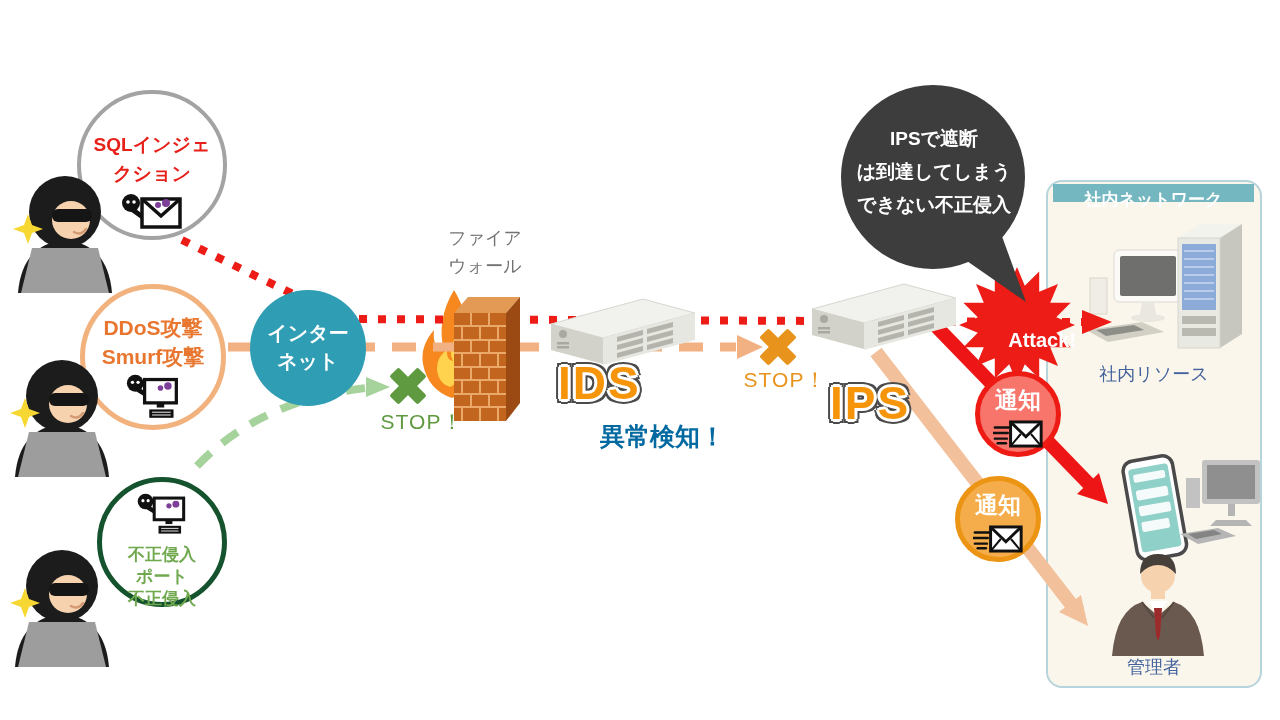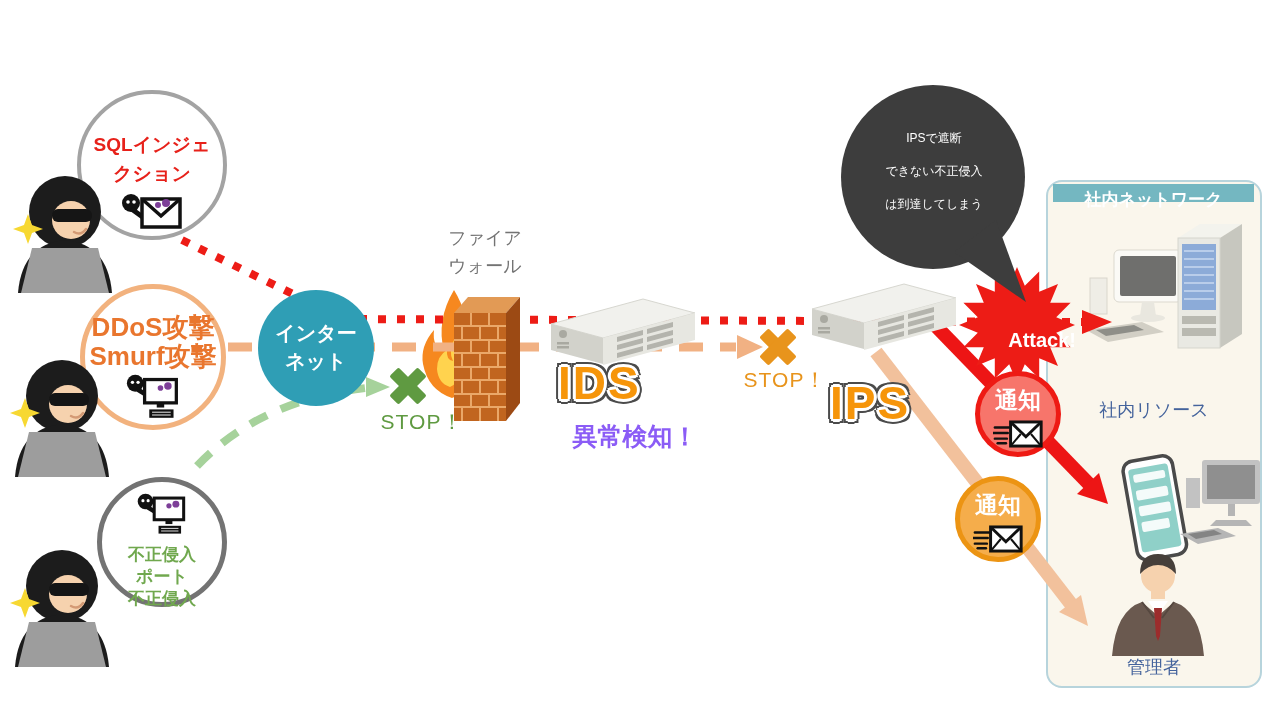--- a/index.html
+++ b/index.html
@@ -19,21 +19,21 @@
 
   .stop-lbl { position:absolute; font-weight:normal; font-size:21px; letter-spacing:1px; text-align:center; }
 
   .device-label { position:absolute; font-weight:900; font-size:46px; color:#f6950a;
     letter-spacing:2px; 
     text-shadow: 3px 0 0 #fff,-3px 0 0 #fff,0 3px 0 #fff,0 -3px 0 #fff,
                  2px 2px 0 #fff,-2px -2px 0 #fff,2px -2px 0 #fff,-2px 2px 0 #fff,
                  5px 0 0 #4b4b4b,-5px 0 0 #4b4b4b,0 5px 0 #4b4b4b,0 -5px 0 #4b4b4b,
                  4px 4px 0 #4b4b4b,-4px -4px 0 #4b4b4b,4px -4px 0 #4b4b4b,-4px 4px 0 #4b4b4b; }
 
-  .bubble-text { position:absolute; color:#fff; font-weight:normal; font-size:12px;
+  .bubble-text { position:absolute; color:#fff; font-weight:bold; font-size:19px;
                  line-height:33px; text-align:center; z-index:6; }
 
   .notify { position:absolute; width:86px; height:86px; border-radius:50%; box-sizing:border-box;
             text-align:center; z-index:4; }
   .notify .nlbl { color:#fff; font-weight:bold; font-size:23px; margin-top:9px; }
   .notify svg { margin:2px auto 0; }
 
   .panel { position:absolute; left:1046px; top:180px; width:216px; height:508px;
            background:#faf6ec; border:2px solid #b7d4dc; border-radius:16px; z-index:1; box-sizing:border-box; }
   .panel-header { position:absolute; left:5px; top:2px; width:201px; height:18px; background:#74b7c1;
@@ -71,21 +71,21 @@
         <line x1="14" y1="49" x2="44" y2="49"></line>
           <line x1="14" y1="57" x2="44" y2="57"></line>
         <line x1="14" y1="65" x2="44" y2="65"></line>
           <line x1="14" y1="73" x2="44" y2="73"></line>
         <line x1="14" y1="81" x2="44" y2="81"></line>
       </g>
       <rect x="12" y="98" width="34" height="8" fill="#b9b9b1"></rect>
       <rect x="12" y="110" width="34" height="8" fill="#b9b9b1"></rect>
     </svg>
 
-    <div class="blue-label" style="top:180px;margin-top:36px;">社内リソース</div>
+    <div class="blue-label" style="top:180px;">社内リソース</div>
 
     <svg class="abs" style="left:66px; top:270px;" width="80" height="115" viewBox="0 0 80 115">
       <g transform="rotate(-10 40 57)">
         <rect x="16" y="6" width="50" height="100" rx="10" fill="#fff" stroke="#4a4a4a" stroke-width="3.5"></rect>
         <rect x="21" y="14" width="40" height="84" rx="3" fill="#8fd0c8"></rect>
         <rect x="25" y="20" width="32" height="8" rx="2" fill="#fff" opacity="0.9"></rect>
         <rect x="25" y="36" width="32" height="10" rx="2" fill="#fff" opacity="0.9"></rect>
         <rect x="25" y="52" width="32" height="10" rx="2" fill="#fff" opacity="0.9"></rect>
         <rect x="25" y="68" width="28" height="10" rx="2" fill="#fff" opacity="0.9"></rect>
       </g>
@@ -144,42 +144,42 @@
         <circle cx="14" cy="12" r="1.8" fill="#fff"></circle>
       <path d="M13,20 L24,28" stroke="#111" stroke-width="5" stroke-linecap="round"></path>
       <rect x="22" y="9" width="38" height="28" fill="#fff" stroke="#111" stroke-width="3.5"></rect>
       <path d="M22,9 L41,26 L60,9" fill="none" stroke="#111" stroke-width="3.5"></path>
       <circle cx="38" cy="15" r="3" fill="#7d3f98"></circle>
         <circle cx="46" cy="13" r="4" fill="#7d3f98"></circle>
     </svg>
   </div>
 
   <div class="atk-circle z3" style="left:80px; top:284px; width:146px; height:146px; border:5px solid #f2b27e;">
-    <div class="lbl" style="margin-top:24px; font-size:26px; color:#e9762e;">
+    <div class="lbl" style="margin-top:24px; font-size:21px; color:#e9762e;">
       <div>DDoS攻撃</div>
       <div>Smurf攻撃</div>
     </div>
     <svg style="margin:2px auto 0;" width="58" height="56" viewBox="0 0 60 60">
       <circle cx="11" cy="11" r="9" fill="#111"></circle>
       <circle cx="8" cy="10" r="1.8" fill="#fff"></circle>
         <circle cx="14" cy="10" r="1.8" fill="#fff"></circle>
       <path d="M14,18 L24,24" stroke="#111" stroke-width="5" stroke-linecap="round"></path>
       <rect x="21" y="7" width="34" height="25" fill="#fff" stroke="#111" stroke-width="3.5"></rect>
       <circle cx="38" cy="16" r="3" fill="#7d3f98"></circle>
         <circle cx="46" cy="14" r="4" fill="#7d3f98"></circle>
       <rect x="34" y="32" width="8" height="5" fill="#111"></rect>
       <rect x="26" y="39" width="26" height="9" fill="#111"></rect>
       <g stroke="#fff" stroke-width="1">
           <line x1="29" y1="42" x2="49" y2="42"></line>
           <line x1="29" y1="45" x2="49" y2="45"></line>
         </g>
     </svg>
   </div>
 
-  <div class="atk-circle z3" style="left:97px; top:477px; width:130px; height:130px; border:5px solid #737373;">
+  <div class="atk-circle z3" style="left:97px; top:477px; width:130px; height:130px; border:5px solid #14532d;">
     <svg style="margin:10px auto 0;" width="54" height="52" viewBox="0 0 60 60">
       <circle cx="11" cy="11" r="9" fill="#111"></circle>
       <circle cx="8" cy="10" r="1.8" fill="#fff"></circle>
         <circle cx="14" cy="10" r="1.8" fill="#fff"></circle>
       <path d="M14,18 L24,24" stroke="#111" stroke-width="5" stroke-linecap="round"></path>
       <rect x="21" y="7" width="34" height="25" fill="#fff" stroke="#111" stroke-width="3.5"></rect>
       <circle cx="38" cy="16" r="3" fill="#7d3f98"></circle>
         <circle cx="46" cy="14" r="4" fill="#7d3f98"></circle>
       <rect x="34" y="32" width="8" height="5" fill="#111"></rect>
       <rect x="26" y="39" width="26" height="9" fill="#111"></rect>
@@ -216,21 +216,21 @@
   <svg class="abs z3" style="left:5px; top:542px;" width="115" height="125" viewBox="0 0 115 125">
     <circle cx="57" cy="44" r="36" fill="#1c1c1c"></circle>
     <path d="M10,125 Q14,76 57,72 Q100,76 104,125 Z" fill="#1c1c1c"></path>
     <circle cx="63" cy="52" r="19" fill="#f6d2ae"></circle>
     <rect x="44" y="41" width="40" height="13" rx="6" fill="#151515"></rect>
     <path d="M66,64 q7,4 12,-3" stroke="#d49a74" stroke-width="2.5" fill="none" stroke-linecap="round"></path>
     <path d="M20,46 L24,57 L35,61 L24,65 L20,76 L16,65 L5,61 L16,57 Z" fill="#f7d832"></path>
     <path d="M24,80 L90,80 L101,125 L13,125 Z" fill="#9d9d9d"></path>
   </svg>
 
-  <div class="internet z3" style="left:258px; top:290px; width:116px; height:116px;">
+  <div class="internet z3" style="left:250px; top:290px; width:116px; height:116px;">
     <div style="margin-top:29px;">インター</div>
     <div>ネット</div>
   </div>
 
   <div class="abs z3 blue-text" style="left:425px; top:224px; width:120px; line-height:28px;">
     <div>ファイア</div>
     <div>ウォール</div>
   </div>
   <svg class="abs z3" style="left:452px; top:295px;" width="70" height="130" viewBox="0 0 70 130">
     <polygon points="2,18 16,2 68,2 54,18" fill="#e29a55"></polygon>
@@ -266,21 +266,21 @@
       <polygon points="72,49 98,42 98,47 72,54"></polygon>
         <polygon points="102,41 128,34 128,39 102,46"></polygon>
       <polygon points="72,57 98,50 98,55 72,62"></polygon>
         <polygon points="102,49 128,42 128,47 102,54"></polygon>
     </g>
     <circle cx="18" cy="38" r="4" fill="#a9a9a1"></circle>
     <rect x="12" y="46" width="12" height="2.5" fill="#a9a9a1"></rect>
     <rect x="12" y="50" width="12" height="2.5" fill="#a9a9a1"></rect>
   </svg>
   <div class="device-label z3" style="left:558px; top:356px; width:135px;">IDS</div>
-  <div class="abs z3" style="left:545px; top:420px; width:180px; text-align:center; font-weight:bold; font-size:25px; color:#8b5cf6;">異常検知！</div>
+  <div class="abs z3" style="left:545px; top:420px; width:180px; text-align:right; font-weight:bold; font-size:25px; color:#0369a1;">異常検知！</div>
 
   <svg class="abs z3" style="left:755px; top:324px;" width="46" height="46" viewBox="0 0 46 46">
     <g transform="rotate(45 23 23)" fill="#e8941c">
       <rect x="3" y="16.5" width="40" height="13" rx="2"></rect>
       <rect x="16.5" y="3" width="13" height="40" rx="2"></rect>
     </g>
   </svg>
   <div class="stop-lbl z3" style="left:735px; top:366px; width:100px; color:#e8941c;">STOP！</div>
 
   <svg class="abs z3" style="left:806px; top:281px;" width="155" height="80" viewBox="0 0 155 80">
@@ -307,22 +307,22 @@
     </svg>
     <div class="abs" style="left:0; top:63px; width:118px; text-align:right; color:#fff; font-weight:bold; font-size:20px;">Attack!</div>
   </div>
 
   <svg class="abs z5" style="left:836px; top:80px;" width="210" height="235" viewBox="0 0 210 235">
     <circle cx="97" cy="97" r="92" fill="#3d3d3d"></circle>
     <polygon points="118,172 160,140 190,222" fill="#3d3d3d"></polygon>
   </svg>
   <div class="bubble-text" style="left:850px; top:122px; width:168px;">
     <div>IPSで遮断</div>
+    <div>は到達してしまう</div>
     <div>できない不正侵入</div>
-    <div>は到達してしまう</div>
   </div>
 
   <div class="notify" style="left:975px; top:371px; background:#f7756b; border:5px solid #ee1a14;">
     <div class="nlbl">通知</div>
     <svg width="50" height="32" viewBox="0 0 54 34">
       <g stroke="#111" stroke-width="2.6" stroke-linecap="round">
         <line x1="2" y1="10" x2="18" y2="10"></line>
           <line x1="0" y1="16" x2="16" y2="16"></line>
         <line x1="2" y1="22" x2="15" y2="22"></line>
           <line x1="5" y1="27" x2="14" y2="27"></line>

